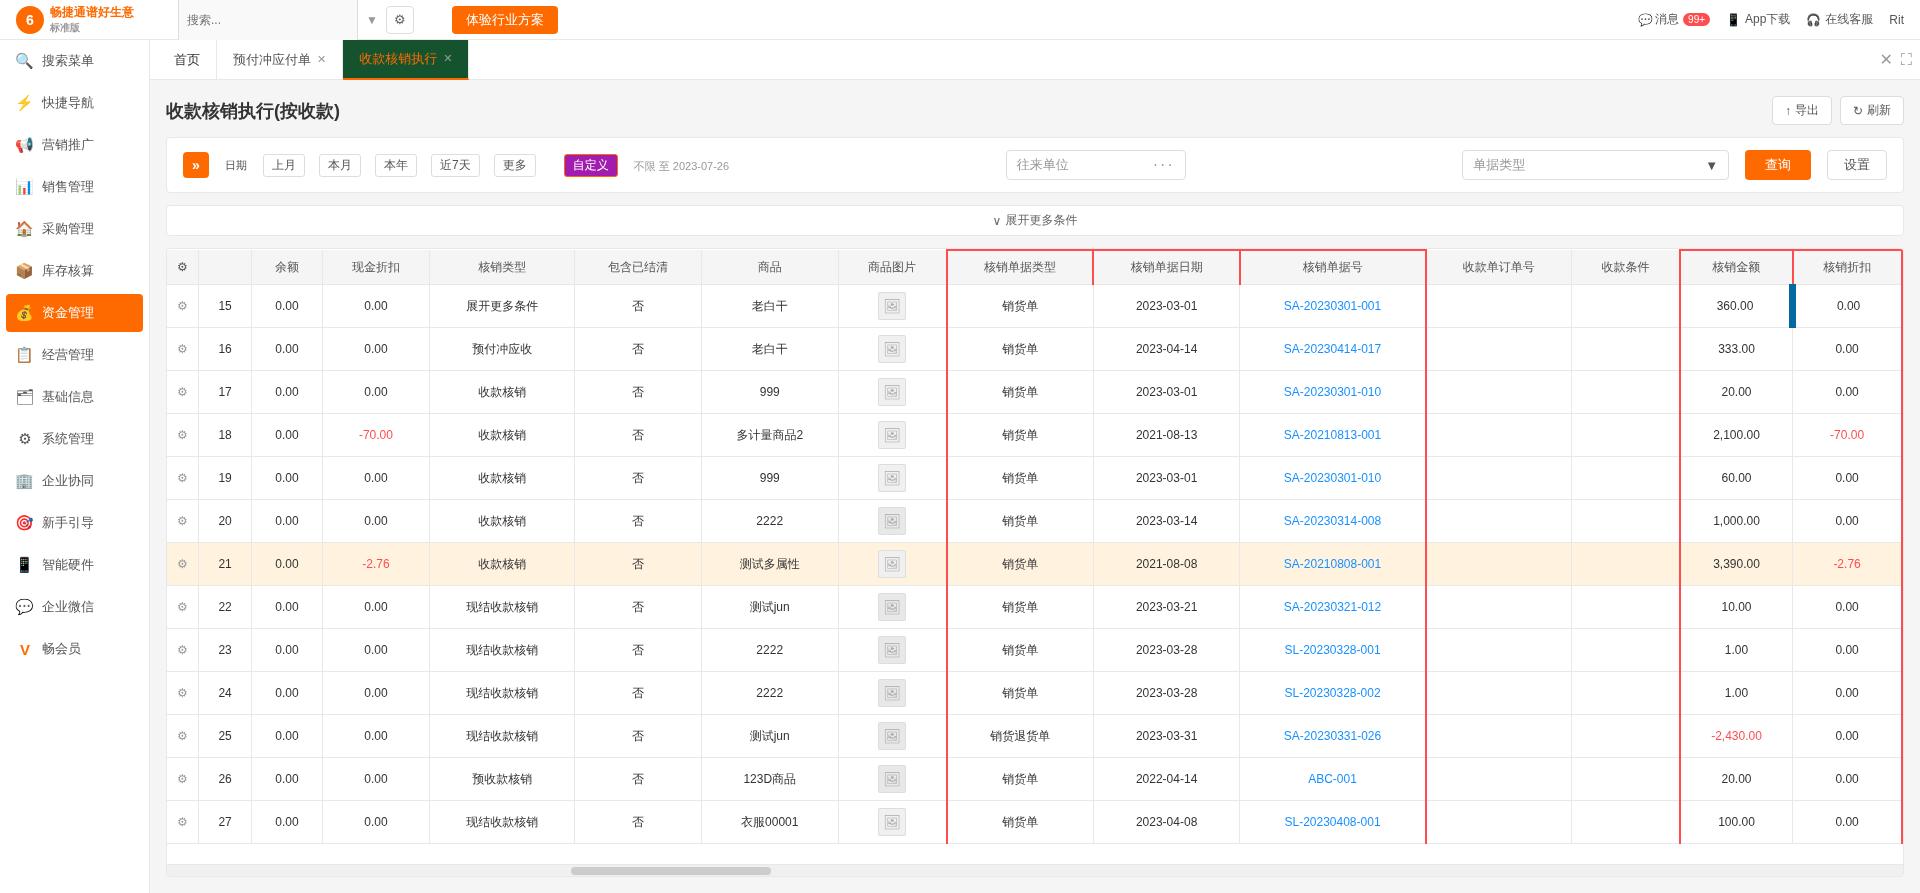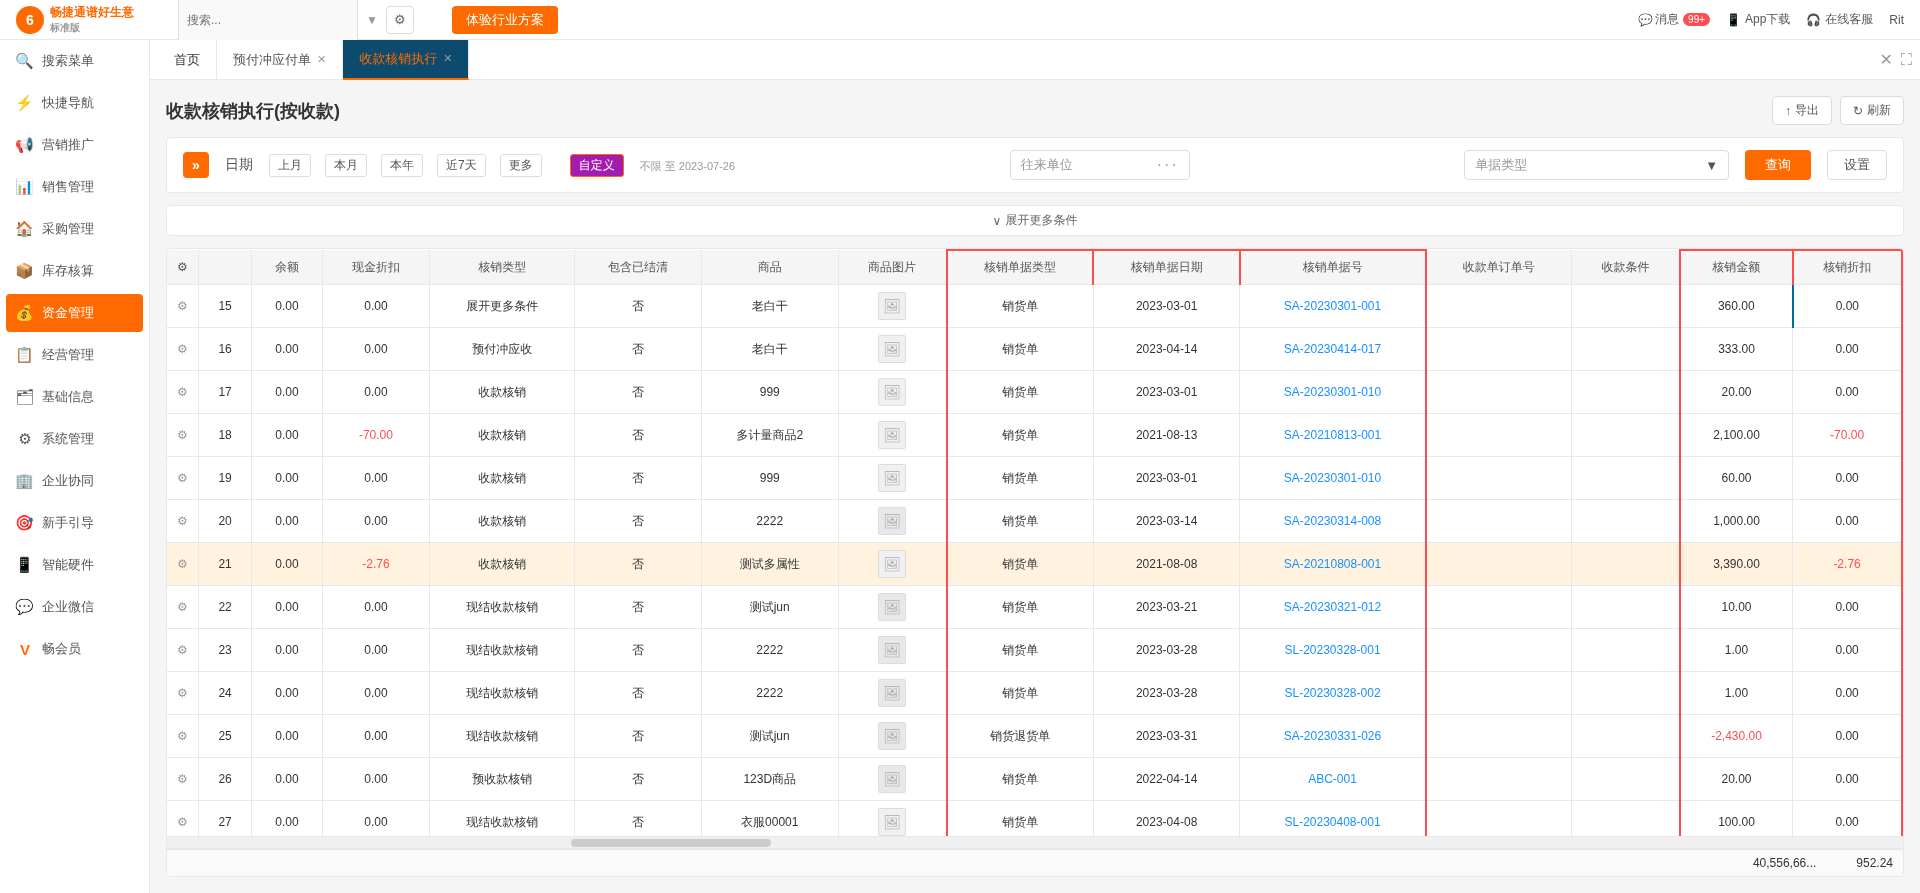--- a/index.html
+++ b/index.html
@@ -26,36 +26,36 @@
     .sidebar-item.active { background: #ff6a00; color: white; border-radius: 4px; margin: 2px 6px; padding: 10px 10px; }
     .sidebar-icon { width: 18px; height: 18px; display: flex; align-items: center; justify-content: center; font-size: 15px; }
 
     
     .content-area { flex: 1; display: flex; flex-direction: column; overflow: hidden; }
 
     
     .tab-bar { display: flex; align-items: center; background: #fff; border-bottom: 1px solid #e8e8e8; padding: 0 8px; height: 40px; }
     .tab { display: flex; align-items: center; padding: 0 16px; height: 40px; border-right: 1px solid #e8e8e8; cursor: pointer; font-size: 13px; color: #555; gap: 6px; }
     .tab.home { color: #333; font-weight: 500; }
-    .tab.active { color: #ff6a00; border-bottom: 2px solid #ff6a00; background: #0c4a6e; }
+    .tab.active { color: #ff6a00; border-bottom: 2px solid #ff6a00; background: #14532d; }
     .tab-close { font-size: 11px; color: #999; cursor: pointer; }
     .tab-bar-actions { margin-left: auto; display: flex; align-items: center; gap: 8px; color: #999; font-size: 16px; }
 
     
     .page-content { flex: 1; padding: 16px; overflow: hidden; display: flex; flex-direction: column; gap: 12px; background: #f5f5f5; }
     .page-header { display: flex; align-items: center; justify-content: space-between; }
     .page-title { font-size: 18px; font-weight: bold; color: #333; }
     .page-actions { display: flex; gap: 8px; }
     .action-btn { display: flex; align-items: center; gap: 4px; padding: 5px 12px; border: 1px solid #ddd; border-radius: 4px; background: white; cursor: pointer; font-size: 12px; color: #555; }
     .action-btn.refresh { color: #555; }
 
     
     .filter-bar { background: white; border-radius: 4px; padding: 12px 16px; display: flex; align-items: center; gap: 16px; flex-wrap: wrap; border: 1px solid #e8e8e8; }
     .filter-expand-btn { width: 26px; height: 26px; background: #ff6a00; color: white; border-radius: 4px; display: flex; align-items: center; justify-content: center; cursor: pointer; font-size: 14px; font-weight: bold; }
-    .filter-label { font-size: 14px; color: #555; white-space: nowrap; }
+    .filter-label { font-size: 11px; color: #555; white-space: nowrap; }
     .date-options { display: flex; gap: 14px; align-items: center; }
     .date-btn { padding: 2px 8px; border: 1px solid #ddd; border-radius: 3px; cursor: pointer; font-size: 12px; color: #555; background: white; }
     .date-btn.custom { background: #a21caf; color: white; border-color: #ff6a00; margin-left: 14px; }
     .date-range { font-size: 11px; color: #999; margin-top: 2px; }
     .filter-input { border: 1px solid #ddd; border-radius: 4px; padding: 5px 10px; font-size: 13px; color: #999; background: white; width: 180px; }
     .dots { color: #999; font-size: 16px; letter-spacing: 2px; }
     .filter-select { border: 1px solid #ddd; border-radius: 4px; padding: 5px 10px; font-size: 13px; color: #555; background: white; min-width: 150px; flex: 1; display: flex; align-items: center; justify-content: space-between; }
     .query-btn { background: #ff6a00; color: white; border: none; border-radius: 4px; padding: 6px 20px; font-size: 13px; cursor: pointer; }
     .settings-btn { background: white; color: #555; border: 1px solid #ddd; border-radius: 4px; padding: 5px 16px; font-size: 13px; cursor: pointer; }
     .expand-more { display: flex; align-items: center; justify-content: center; padding: 4px 0; color: #666; font-size: 12px; cursor: pointer; gap: 4px; }
@@ -282,21 +282,21 @@
       <td>0.00</td>
       <td>展开更多条件</td>
       <td>否</td>
       <td>老白干</td>
       <td><div class="img-placeholder">🖼</div></td>
       <td style="border-left:2px solid #ff4d4f;border-right:1px solid #e8e8e8;">销货单</td>
       <td>2023-03-01</td>
       <td style="border-right:2px solid #ff4d4f;"><a class="link-cell" href="#">SA-20230301-001</a></td>
       <td></td>
       <td></td>
-      <td style="border-left:2px solid #ff4d4f;border-right:2px solid #0369a1;">360.00</td>
+      <td style="border-left:2px solid #ff4d4f;border-right:7px solid #0369a1;">360.00</td>
       <td style="border-right:2px solid #ff4d4f;">0.00</td>
     </tr>
                 <tr>
       <td class="gear-col">⚙</td>
       <td>16</td>
       <td>0.00</td>
       <td>0.00</td>
       <td>预付冲应收</td>
       <td>否</td>
       <td>老白干</td>
@@ -495,24 +495,16 @@
       <td></td>
       <td style="border-left:2px solid #ff4d4f;border-right:1px solid #e8e8e8;">100.00</td>
       <td style="border-right:2px solid #ff4d4f;">0.00</td>
     </tr>
               </tbody>
           </table>
         </div>
         <div class="scrollbar-area">
           <div class="scrollbar-thumb"></div>
         </div>
-        <div class="table-footer">
-          <span>
-            <span>40,556,66...</span>
-          </span>
-          <span>
-            <span>952.24</span>
-          </span>
-        </div>
       </div>
     </div>
   </div>
 </div>
 
 </body></html>

